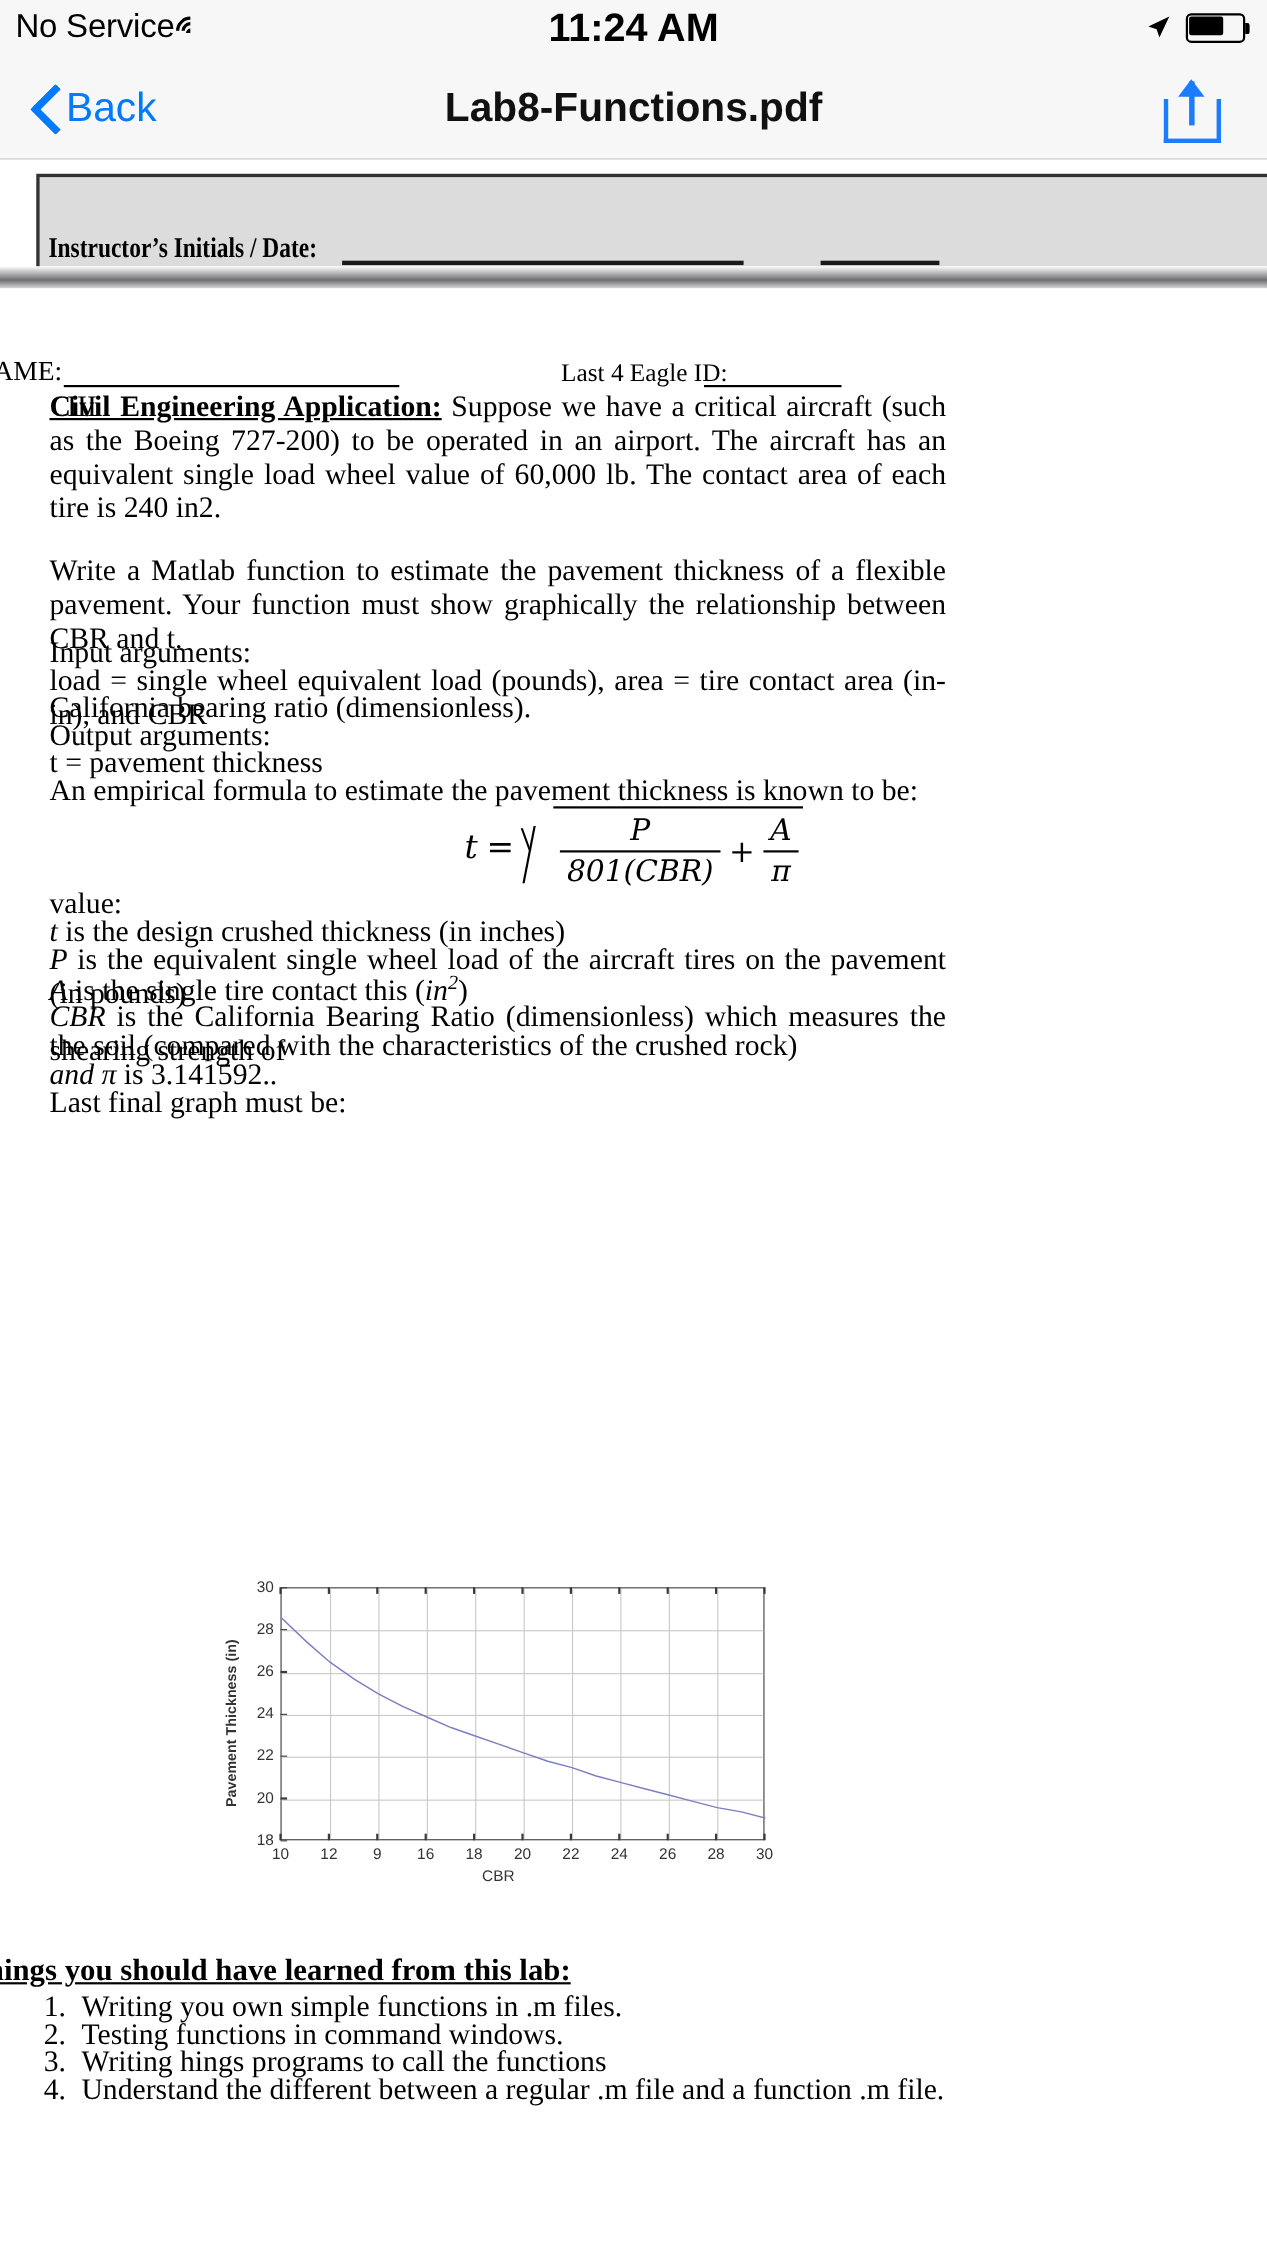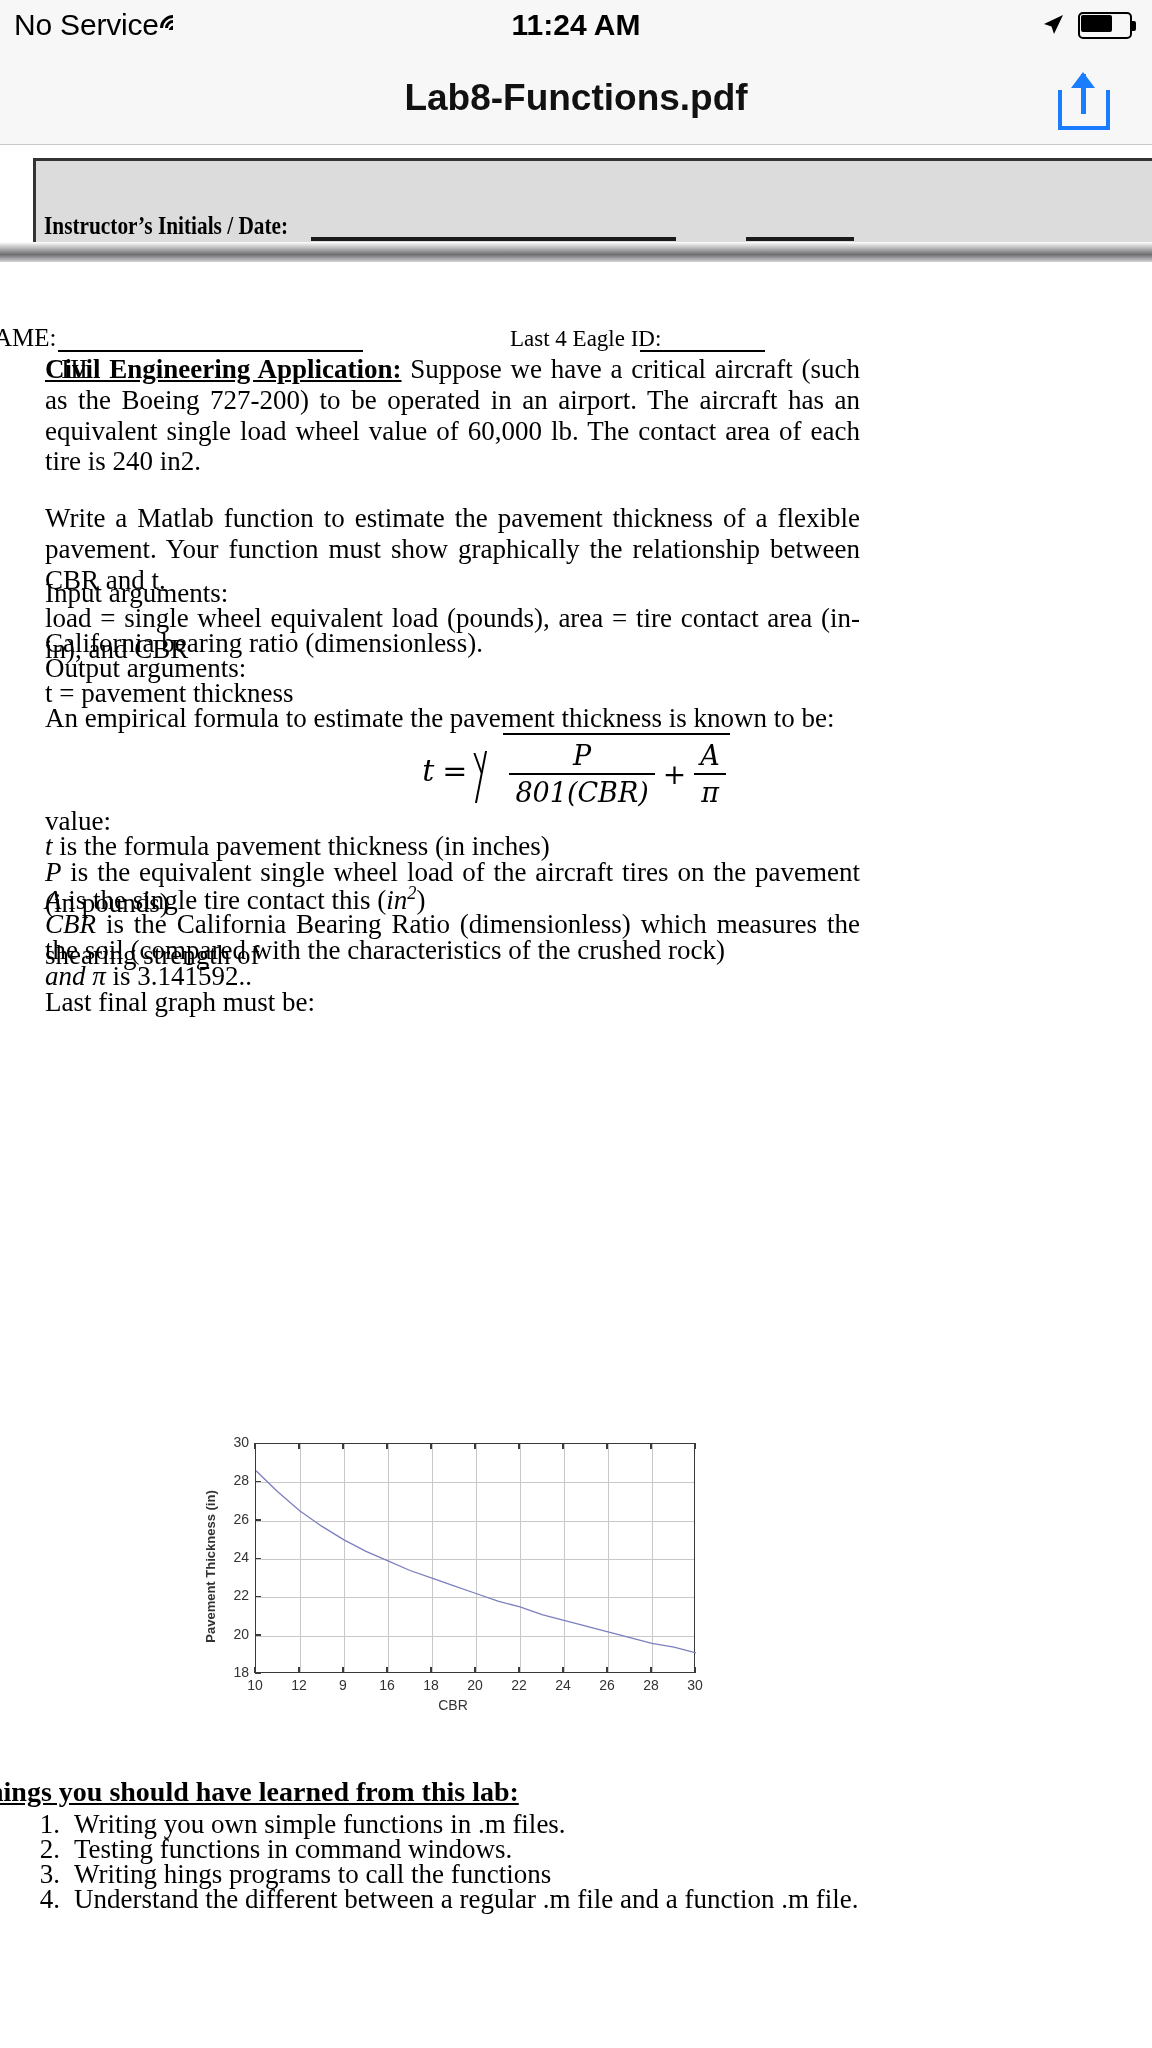--- a/index.html
+++ b/index.html
@@ -23,21 +23,21 @@
   }
   .sb-carrier{ font-size:30px; color:#000; letter-spacing:-0.2px; }
   .wifi{ width:28px; height:22px; position:relative; display:inline-block; }
   .wifi i{ position:absolute; display:block; border:3px solid #000; border-bottom-color:transparent;
            border-left-color:transparent; border-right-color:transparent; border-radius:50%; }
   .wifi i.a{ width:26px; height:26px; left:1px; top:1px; transform:rotate(-45deg); }
   .wifi i.b{ width:16px; height:16px; left:6px; top:6px; transform:rotate(-45deg); }
   .wifi i.c{ width:7px;  height:7px;  left:10px; top:12px; transform:rotate(-45deg); border-width:4px;}
   .sb-center{
     position:absolute; left:0; width:1152px; text-align:center; top:0; height:50px;
-    line-height:50px; font-size:30px; font-weight:bold; color:#000;
+    line-height:50px; font-size:36px; font-weight:bold; color:#000;
   }
   .sb-right{
     position:absolute; right:16px; top:0; height:50px; display:flex; align-items:center; gap:12px;
   }
   .loc-arrow{ width:26px; height:26px; }
   .battery{ position:relative; width:58px; height:27px; }
   .battery .shell{ position:absolute; left:0; top:0; width:54px; height:27px;
     border:2px solid #000; border-radius:5px; }
   .battery .fill{ position:absolute; left:3px; top:3px; width:31px; height:17px; background:#000; border-radius:2px;}
   .battery .nub{ position:absolute; right:0; top:9px; width:4px; height:10px; background:#000; border-radius:0 2px 2px 0;}
@@ -200,20 +200,24 @@
     </svg>
     <span class="battery">
       <span class="shell"></span>
         <span class="fill"></span>
         <span class="nub"></span>
     </span>
   </div>
 </div>
 
 <div class="navbar">
+  <div class="back-btn">
+    <span class="chev"></span>
+    <span class="back-label">Back</span>
+  </div>
   <div class="nav-title">Lab8-Functions.pdf</div>
   <div class="share-btn">
     <span class="share-box"></span>
     <span class="share-stem"></span>
     <span class="share-tip"></span>
   </div>
 </div>
 
 <div class="pdf">
 
@@ -267,21 +271,21 @@
             <span class="bar"></span>
             <span class="d">π</span>
           </span>
         </span>
       </span>
     </div>
 
     <div class="blk para" style="top:500px;">value:</div>
 
     <div class="blk para" style="top:525px;">
-      <span class="ital">t</span><span> is the formula pavement thickness (in inches)</span>
+      <span class="ital">t</span><span> is the design crushed thickness (in inches)</span>
     </div>
     <div class="blk para" style="top:551px;">
       <span class="ital">P</span><span> is the equivalent single wheel load of the aircraft tires on the pavement (in pounds)</span>
     </div>
     <div class="blk para" style="top:577px;">
       <span class="ital">A</span><span> is the single tire contact this (</span><span class="ital">in</span><span class="ital sup">2</span><span>)</span>
     </div>
     <div class="blk para" style="top:603px;">
       <span class="ital">CBR</span><span> is the California Bearing Ratio (dimensionless) which measures the shearing strength of</span>
     </div>

